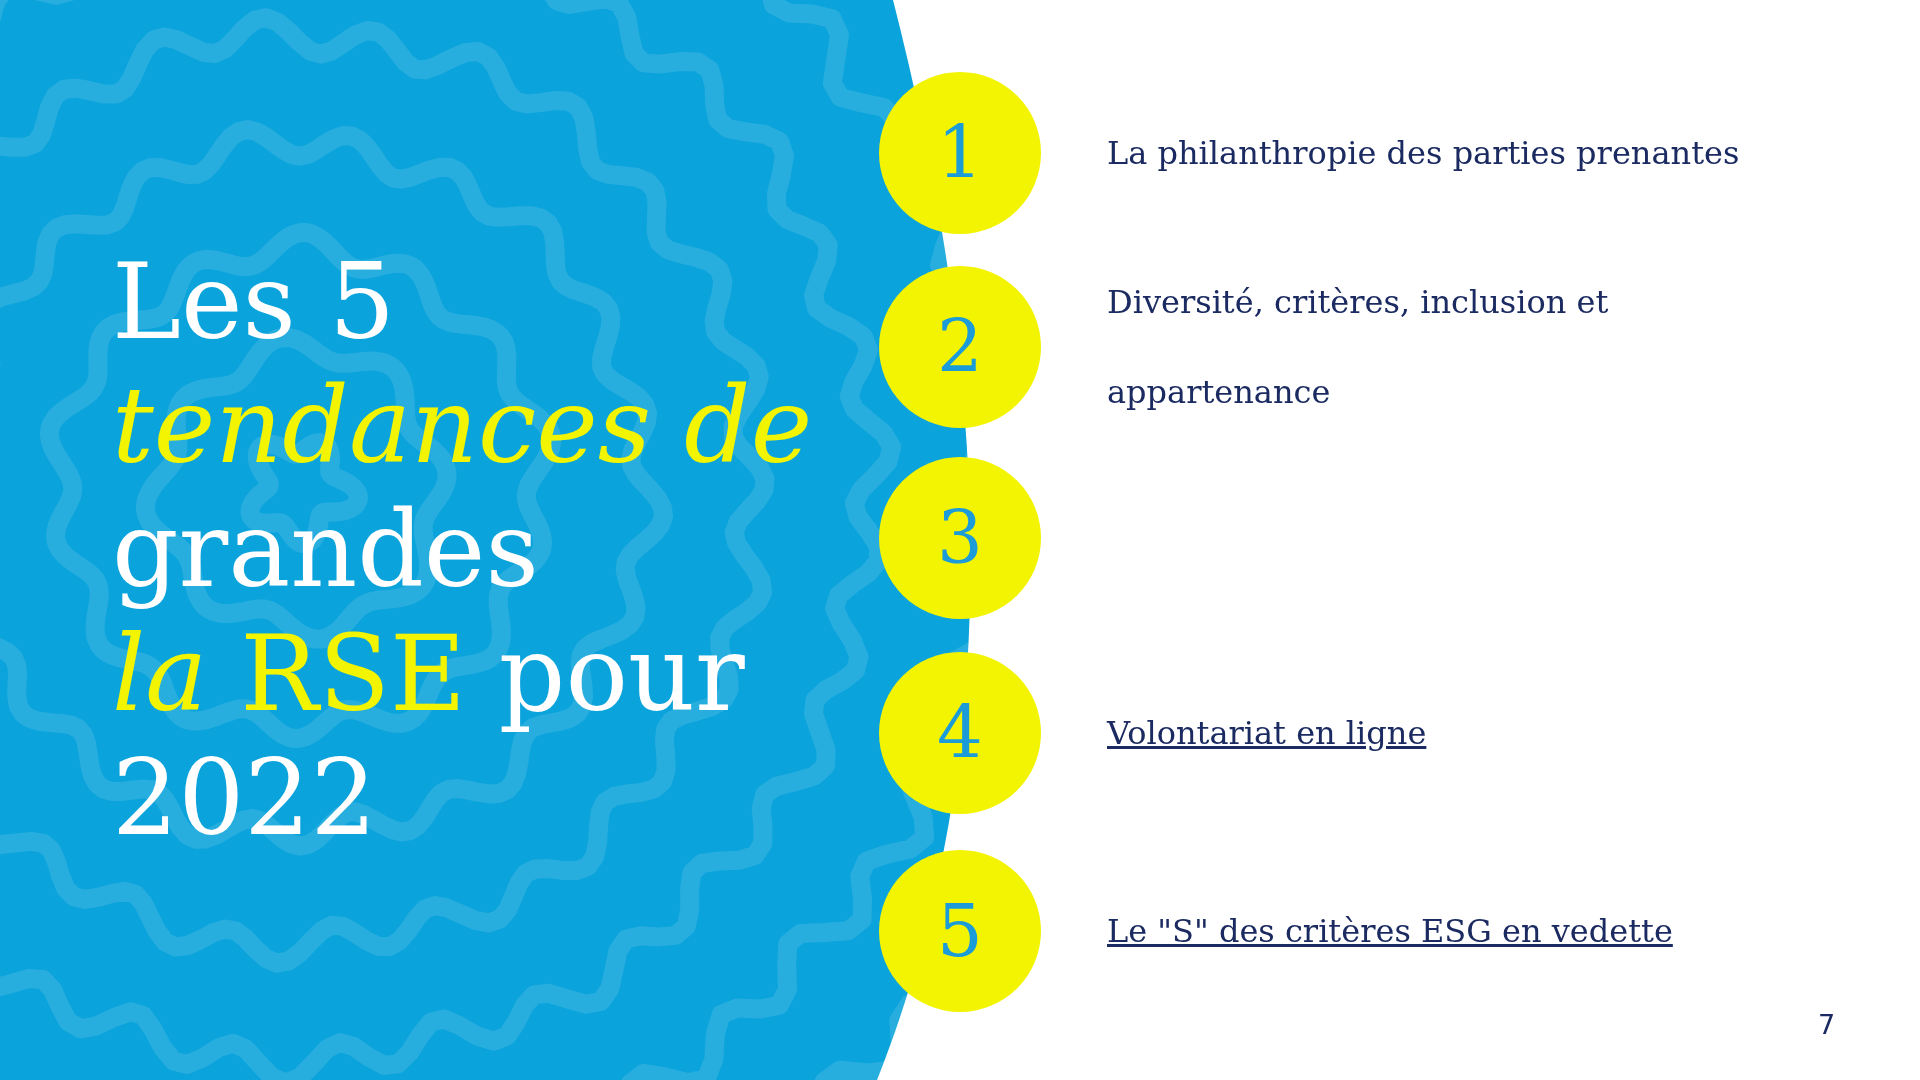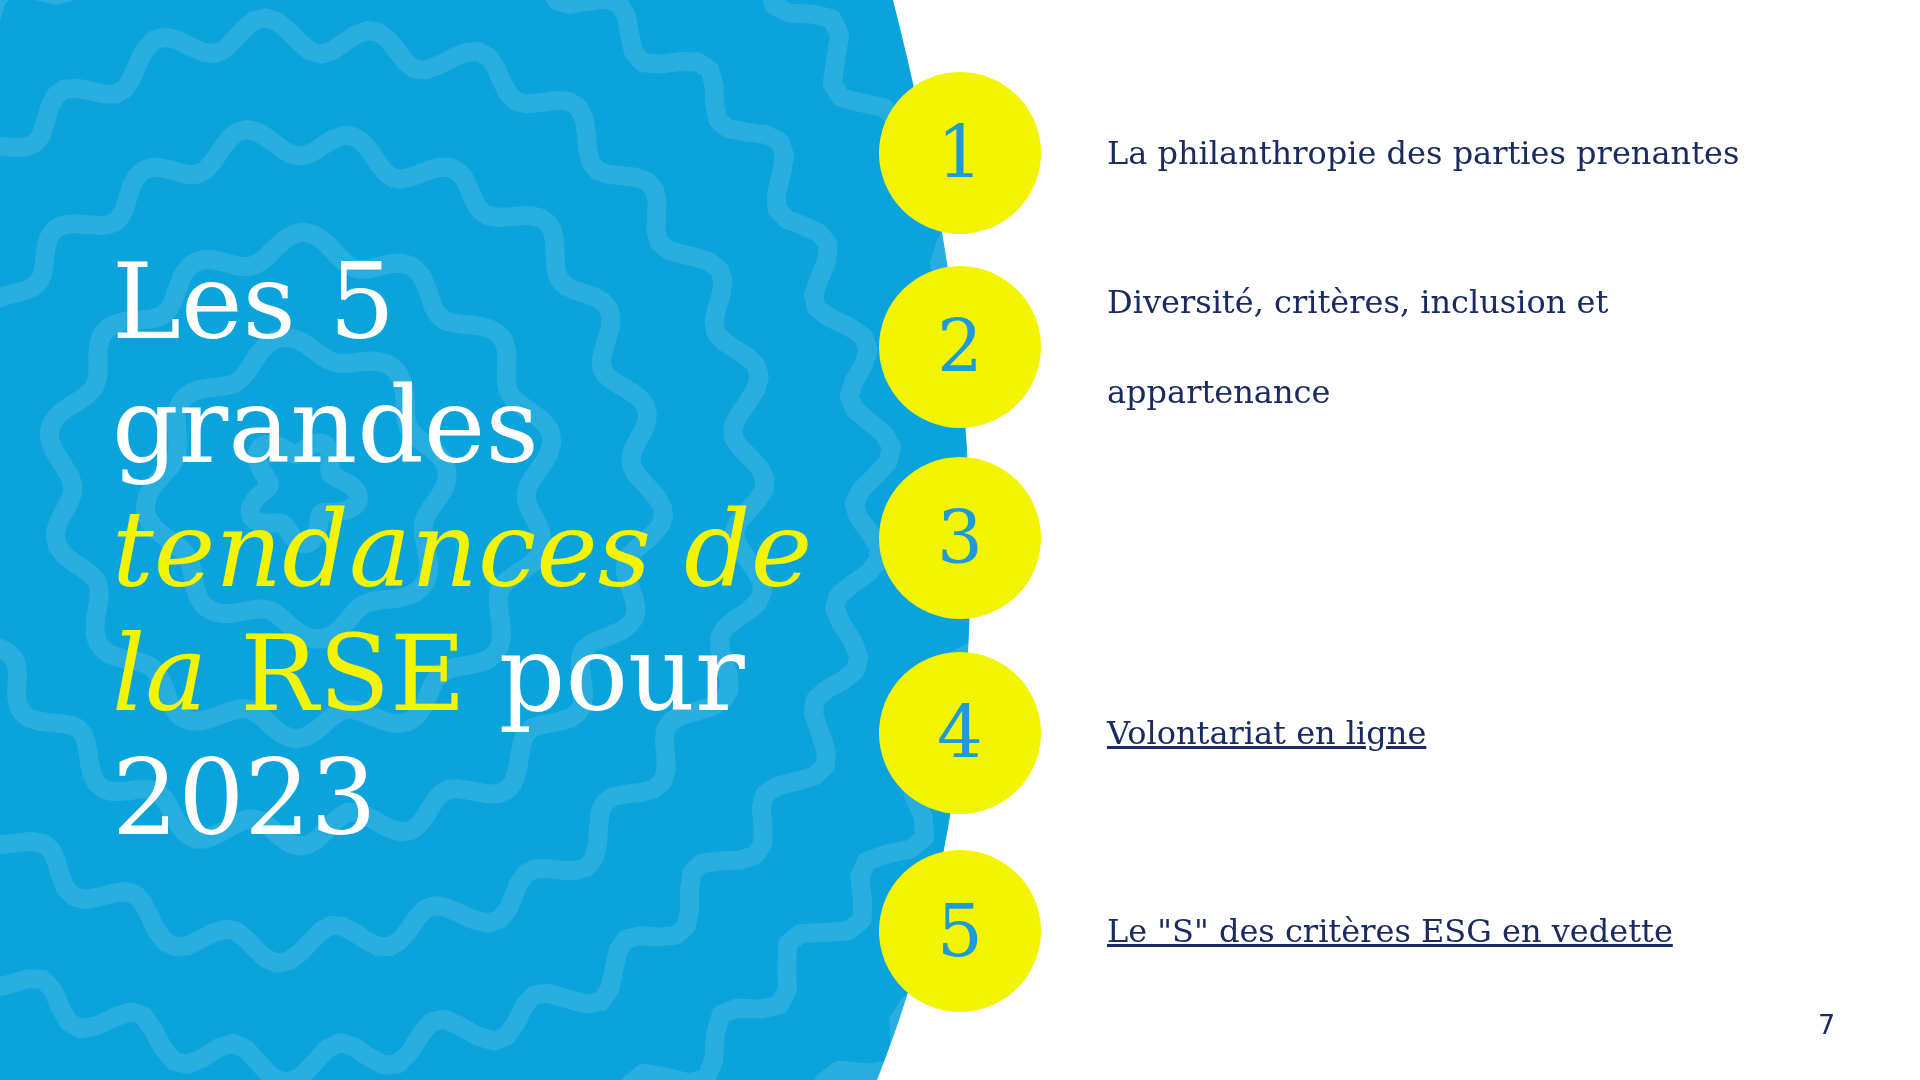--- a/index.html
+++ b/index.html
@@ -103,24 +103,24 @@
         <path d="M763.9,490.0L756.9,501.0L747.0,511.6L738.2,521.8L734.2,532.1L736.6,543.0L744.2,554.9L753.7,567.5L761.0,580.2L762.6,592.2L757.4,602.7L747.0,611.7L734.7,619.7L724.6,628.0L719.6,637.6L720.2,649.4L724.3,662.8L728.6,676.7L729.1,689.4L723.7,699.5L712.3,706.4L697.5,711.0L682.7,715.1L671.4,720.7L665.5,729.4L664.4,741.5L665.8,755.8L666.2,769.8L662.7,781.3L654.1,788.8L641.4,792.4L626.9,794.0L613.9,796.4L604.8,802.2L600.0,812.6L598.5,826.9L597.6,842.7L594.6,856.8L587.7,866.5L576.5,870.6L562.6,870.4L548.1,868.6L535.3,868.9L525.6,873.6L518.8,883.5L513.4,896.7L507.6,909.8L499.5,919.3L488.6,922.9L475.2,920.3L460.8,914.0L447.0,907.8L435.0,905.5L425.0,909.0L416.6,918.2L408.5,930.1L399.6,940.7L389.4,946.6L377.9,946.2L365.7,940.2L353.7,932.2L342.3,926.1L331.6,925.3L321.3,930.9L310.9,941.2L300.0,952.7L288.6,961.0L277.1,963.2L266.0,958.5L255.5,949.0L245.6,938.4L235.6,930.9L225.0,929.0L213.3,932.7L200.7,939.5L187.7,945.5L175.6,947.0L165.2,941.9L156.8,930.8L149.9,916.6L143.3,903.3L135.4,894.3L125.2,891.3L112.6,893.3L98.7,897.2L85.2,899.4L73.9,896.7L65.7,888.3L60.5,875.6L56.4,861.8L51.4,850.2L43.3,843.3L31.4,841.4L16.6,842.9L0.9,844.5L-12.9,843.1L-22.5,836.8L-27.6,825.6L-29.2,811.3L-30.1,797.0L-33.3,785.3L-40.7,777.4L-52.4,773.0L-66.6,770.2L-80.2,766.2L-89.9,759.1L-93.9,748.1L-92.7,733.9L-88.7,718.6L-85.5,704.4L-86.4,692.8L-92.9,684.2L-104.2,677.8L-117.4,671.8L-128.8,664.6L-135.1,655.0L-135.2,643.1L-130.7,630.0L-125.0,616.8L-121.8,604.9L-124.3,594.6L-132.8,585.7L-145.5,577.2L-158.3,568.3L-167.4,558.2L-169.9,547.1L-165.9,535.2L-157.7,523.2L-149.4,511.7L-144.9,500.8L-146.1,490.0L-152.8,479.1L-162.0,467.7L-169.4,455.9L-171.6,444.3L-166.8,433.3L-156.3,423.4L-143.3,414.3L-132.1,405.4L-126.0,395.9L-126.1,385.0L-131.1,372.6L-137.3,359.5L-140.8,346.8L-138.8,335.6L-130.7,326.7L-118.5,319.6L-105.7,313.3L-96.2,305.9L-92.1,296.2L-93.4,283.5L-97.8,268.8L-101.7,253.7L-101.6,240.5L-95.7,230.7L-84.5,224.6L-70.4,220.9L-56.9,217.3L-46.8,211.5L-41.4,202.0L-39.8,189.0L-39.4,174.3L-37.3,160.8L-30.9,151.0L-19.7,146.2L-5.0,145.8L10.8,147.2L24.8,147.3L35.2,143.4L41.6,134.4L45.6,121.5L49.4,107.5L55.2,95.9L64.3,89.2L76.5,88.1L90.5,90.9L104.3,94.1L116.0,94.1L125.1,88.6L132.0,77.5L138.1,63.2L145.0,49.4L153.8,40.0L164.8,37.0L177.5,40.1L190.7,46.5L203.2,52.2L214.6,53.6L224.7,49.1L234.3,39.8L244.0,28.8L254.5,20.3L265.7,17.7L277.4,21.9L288.9,31.5L300.0,42.7L310.6,51.3L321.1,54.2L331.9,50.9L343.3,43.2L355.2,35.1L367.1,30.5L378.2,32.0L388.2,39.6L397.0,50.9L405.5,62.0L414.6,69.0L425.4,69.9L438.0,65.3L451.9,58.2L466.0,52.4L478.5,51.5L488.6,57.0L496.1,68.0L502.0,81.5L508.1,93.6L516.1,101.4L527.1,103.9L540.6,102.6L555.1,100.6L568.3,101.2L578.2,107.1L584.0,118.4L586.4,133.4L587.7,149.0L590.6,162.0L597.2,170.4L608.1,174.4L622.0,175.7L636.2,177.3L647.9,181.8L654.9,190.6L657.1,203.2L656.4,217.6L656.0,231.3L659.0,242.2L667.3,249.4L680.3,253.8L695.7,257.3L709.8,262.1L719.4,269.9L722.9,280.9L721.0,294.4L716.8,308.4L714.1,321.4L715.8,332.3L723.2,341.1L734.7,348.8L747.1,356.6L756.2,365.8L759.3,376.8L755.7,389.3L747.6,402.4L738.7,415.1L733.1,426.8L733.4,437.4L739.8,447.3L749.9,457.3L759.5,467.8L764.9,478.8L763.9,490.0Z"></path>
         <path d="M861.1,490.0L854.3,503.4L858.1,517.0L868.8,531.3L878.3,546.1L878.7,560.3L868.3,573.0L852.0,584.3L838.5,595.4L834.6,608.2L841.2,623.4L852.2,640.3L858.9,656.8L855.5,670.5L842.4,680.8L826.2,689.6L815.1,699.7L813.5,713.7L819.5,731.4L826.1,750.1L825.5,765.8L814.4,776.0L795.7,781.6L776.8,786.2L764.6,794.4L761.2,808.3L762.9,826.3L762.8,843.6L755.0,855.4L738.9,860.3L718.8,861.0L701.6,863.5L691.9,872.5L689.6,889.1L689.8,909.1L686.4,926.1L675.7,935.4L658.9,936.9L640.7,935.8L626.2,939.0L618.0,950.7L614.1,969.4L609.8,988.8L600.9,1001.5L585.8,1004.1L567.1,998.9L548.8,993.3L534.5,994.6L524.5,1005.3L516.5,1021.7L507.0,1035.9L493.9,1041.2L477.4,1036.1L459.9,1025.9L444.0,1019.0L431.1,1022.1L420.5,1035.1L410.0,1051.9L398.0,1063.9L384.0,1065.3L368.9,1057.2L354.0,1046.7L340.1,1042.5L327.0,1048.8L313.9,1063.1L300.0,1077.3L285.7,1083.0L271.6,1076.9L258.4,1062.7L245.8,1048.9L232.8,1043.2L218.6,1047.7L203.0,1057.7L187.5,1064.4L173.8,1061.3L162.6,1047.6L153.1,1029.5L143.2,1015.5L130.5,1011.7L114.5,1017.3L96.8,1025.8L80.6,1028.8L68.3,1021.8L60.0,1006.5L52.8,989.9L43.1,979.5L28.3,978.6L9.4,984.2L-9.9,988.9L-24.9,985.8L-33.4,973.0L-37.1,954.0L-40.9,936.1L-49.5,925.1L-64.5,922.0L-83.1,922.4L-99.6,919.7L-109.2,909.2L-111.1,891.3L-109.4,870.8L-110.7,853.9L-119.8,844.2L-136.5,840.6L-155.7,838.2L-170.4,831.8L-176.4,818.9L-175.0,801.2L-172.3,783.4L-175.6,769.7L-188.2,761.5L-207.6,756.4L-226.3,750.2L-237.0,739.5L-237.1,724.0L-230.4,706.0L-224.7,689.0L-227.1,675.5L-238.9,665.1L-255.2,655.7L-267.4,644.5L-269.4,630.4L-261.1,614.0L-248.8,597.4L-241.4,582.5L-244.4,569.5L-256.8,557.6L-271.5,545.4L-279.8,532.1L-277.2,517.9L-266.1,503.7L-254.5,490.0L-250.6,476.7L-257.6,463.0L-271.6,448.5L-284.0,433.4L-287.0,418.7L-278.6,405.5L-263.5,393.8L-250.4,382.2L-246.2,369.3L-251.5,354.1L-260.5,337.4L-264.7,321.5L-258.4,308.6L-242.3,299.2L-223.1,291.6L-209.3,282.7L-205.4,269.8L-209.8,253.1L-215.4,235.2L-214.7,219.9L-204.2,209.6L-186.9,203.7L-169.9,198.2L-159.9,188.7L-159.1,173.1L-163.5,153.3L-165.8,134.0L-160.3,120.3L-145.9,113.8L-127.0,111.7L-110.3,108.4L-100.6,99.0L-97.6,82.7L-96.6,63.6L-91.5,48.0L-79.0,40.8L-60.1,41.6L-39.9,45.2L-23.6,44.5L-13.9,35.3L-8.8,18.6L-3.9,0.7L5.3,-11.1L20.0,-13.5L38.1,-9.0L55.4,-4.7L68.6,-7.9L77.3,-21.2L84.0,-40.4L92.3,-57.7L104.4,-65.9L120.2,-63.4L137.3,-55.4L153.0,-50.1L166.0,-53.8L176.9,-66.8L187.9,-82.8L200.4,-93.0L215.0,-92.0L230.7,-81.1L245.9,-67.5L260.1,-60.0L273.2,-63.3L286.3,-74.9L300.0,-87.1L314.1,-91.4L327.8,-84.8L340.7,-70.9L353.2,-58.2L366.1,-54.4L380.5,-61.5L396.4,-74.3L412.4,-84.2L426.9,-84.2L438.9,-73.5L449.1,-57.8L459.8,-45.6L473.1,-42.9L489.6,-48.8L507.3,-56.7L523.3,-58.5L535.0,-49.6L542.5,-31.8L548.4,-12.4L556.7,0.8L570.0,4.5L587.3,1.5L605.1,-1.2L618.9,3.2L626.6,16.9L630.0,35.8L633.9,53.1L643.1,62.8L659.3,64.1L679.5,61.6L698.1,62.0L709.9,70.1L714.1,85.8L714.6,104.5L717.8,119.9L728.3,128.7L745.9,131.9L765.3,134.4L779.6,141.5L784.5,155.6L781.3,174.7L776.4,194.1L777.0,209.4L786.9,219.3L803.4,225.8L819.6,233.1L828.2,244.6L826.7,260.5L819.2,278.6L813.5,295.3L816.6,308.2L829.9,317.8L848.4,326.4L863.4,336.6L868.4,349.9L863.2,365.5L854.0,381.5L849.2,396.2L854.4,409.0L868.3,421.0L883.6,433.4L891.7,447.0L888.0,461.6L875.2,476.1L861.1,490.0Z"></path>
         <path d="M983.3,490.0L1003.1,507.0L1013.5,524.5L1005.8,541.3L986.8,556.6L972.7,571.7L974.1,588.4L986.7,607.3L995.4,626.1L987.9,642.0L966.4,654.3L945.4,665.7L938.7,680.6L947.2,700.3L958.2,721.6L957.3,739.3L941.2,751.1L920.3,760.2L909.1,773.0L913.0,793.0L923.1,817.0L924.7,837.4L910.5,849.0L886.4,854.2L866.5,861.2L859.8,876.4L862.5,898.7L862.1,919.5L848.7,930.7L824.4,932.4L800.5,933.4L787.8,943.6L786.7,965.0L787.4,989.4L779.3,1005.3L759.9,1009.1L737.1,1008.1L721.2,1014.4L715.4,1033.7L713.8,1059.5L706.3,1078.6L688.3,1082.7L664.3,1076.6L643.1,1073.4L630.1,1083.6L622.5,1104.5L613.0,1123.1L596.3,1127.7L573.9,1118.7L552.1,1109.1L536.1,1112.5L525.6,1131.3L515.7,1153.8L501.5,1165.2L482.5,1160.5L462.5,1149.5L445.3,1147.6L431.5,1161.9L418.5,1184.0L403.4,1197.8L385.4,1193.7L366.6,1177.3L349.0,1164.6L332.8,1167.2L316.7,1182.4L300.0,1195.1L283.0,1192.4L266.9,1174.8L251.6,1156.6L235.8,1152.5L218.1,1164.7L199.1,1180.9L181.2,1185.4L166.2,1173.3L153.2,1154.5L138.6,1144.7L120.1,1150.8L98.7,1164.7L78.9,1170.4L64.7,1158.8L55.2,1135.6L45.2,1115.8L29.7,1110.5L8.8,1116.8L-12.0,1121.1L-26.3,1111.7L-33.2,1089.2L-38.9,1066.2L-51.2,1055.4L-72.5,1058.5L-96.8,1064.9L-115.2,1061.5L-123.6,1044.3L-127.0,1021.6L-135.3,1006.0L-154.3,1002.8L-179.4,1005.5L-199.6,1001.9L-207.4,985.2L-205.5,960.1L-205.3,937.6L-216.3,925.6L-237.8,921.9L-258.5,916.8L-267.6,902.4L-264.3,879.5L-259.3,856.4L-265.5,841.2L-285.9,834.6L-310.9,829.7L-326.4,818.8L-326.6,799.8L-319.5,777.9L-319.6,759.9L-334.6,748.4L-357.9,739.5L-374.5,727.3L-374.2,709.0L-361.2,687.3L-350.6,667.1L-354.7,651.4L-372.1,638.5L-388.9,624.9L-391.3,608.1L-378.7,589.1L-364.2,570.6L-362.8,554.3L-378.2,539.3L-398.7,523.8L-408.2,507.1L-400.3,490.0L-384.1,473.5L-375.7,457.3L-383.3,440.4L-399.9,422.1L-409.4,403.9L-401.2,387.6L-379.8,373.9L-361.0,360.6L-357.3,344.8L-367.1,325.6L-376.4,305.8L-371.8,289.5L-352.7,277.9L-331.6,267.8L-323.0,253.7L-330.1,233.5L-341.8,210.4L-343.4,191.0L-329.0,179.0L-307.0,171.4L-291.7,161.0L-290.4,142.8L-296.9,119.2L-297.3,98.7L-282.8,87.7L-257.6,84.9L-234.6,81.5L-223.9,69.2L-224.1,47.8L-224.1,25.7L-213.3,12.6L-191.4,10.3L-168.2,10.4L-154.1,1.7L-151.4,-19.5L-151.8,-45.5L-144.9,-63.9L-126.8,-68.5L-103.5,-65.4L-84.8,-67.5L-75.2,-82.7L-70.4,-106.3L-61.7,-124.9L-43.9,-128.5L-20.1,-119.9L2.2,-112.4L17.3,-118.3L26.6,-137.6L36.2,-157.8L51.4,-165.5L71.9,-158.4L92.6,-148.2L109.1,-149.6L121.1,-167.2L132.2,-190.9L146.5,-204.6L164.7,-201.0L184.3,-187.7L202.1,-180.6L217.5,-189.2L232.3,-207.9L248.4,-220.7L265.8,-216.3L283.4,-198.1L300.0,-181.2L316.2,-179.6L333.0,-192.7L350.6,-207.0L367.7,-207.9L382.9,-193.1L397.1,-174.9L412.5,-168.7L431.0,-179.0L451.4,-195.3L470.5,-201.6L485.2,-190.4L496.8,-169.6L509.5,-154.7L526.9,-154.9L548.3,-164.7L568.4,-169.2L582.2,-157.8L589.8,-133.7L597.2,-111.1L610.8,-102.2L631.7,-106.5L654.1,-112.0L670.1,-105.8L677.6,-86.3L682.3,-63.8L693.2,-51.2L714.2,-52.1L739.8,-57.6L759.8,-55.0L768.2,-38.5L769.2,-14.5L773.5,4.9L788.7,12.9L811.9,13.9L832.0,18.7L839.5,34.8L835.8,59.7L832.3,83.2L840.4,97.4L861.1,102.7L883.9,107.5L896.2,119.7L894.7,140.2L889.1,162.4L893.1,178.7L912.0,187.4L937.4,193.8L954.4,204.9L954.8,223.4L944.8,245.5L939.4,265.0L948.8,279.2L968.8,290.4L984.7,303.6L984.7,321.2L970.6,341.8L956.9,361.4L957.7,377.7L973.9,391.6L992.8,405.9L999.1,422.2L989.3,439.9L974.5,457.4L970.6,473.8L983.3,490.0Z"></path>
         <path d="M1128.9,490.0L1117.9,509.8L1094.6,528.4L1087.7,547.2L1105.6,568.1L1126.4,590.3L1124.4,610.4L1101.9,627.0L1085.9,643.9L1093.6,665.4L1111.1,689.9L1110.7,710.7L1085.7,724.4L1058.4,736.4L1052.6,754.8L1064.5,779.9L1068.2,802.8L1048.5,816.0L1019.9,824.5L1008.1,840.1L1017.9,866.8L1027.7,894.7L1016.4,911.3L989.0,918.0L969.5,928.6L970.3,952.7L977.1,981.9L967.4,999.9L938.2,1002.5L909.4,1004.1L898.8,1020.5L900.5,1048.5L893.8,1069.6L869.1,1073.0L839.6,1070.2L824.1,1081.6L823.8,1110.8L821.4,1139.2L803.3,1148.7L775.4,1144.3L754.5,1148.5L747.3,1172.7L742.3,1202.1L725.5,1213.5L697.1,1204.1L670.6,1196.0L655.5,1209.1L646.6,1235.9L631.5,1250.9L606.6,1243.0L580.5,1229.6L562.5,1236.2L551.4,1263.8L538.1,1287.8L517.2,1287.6L493.0,1273.0L472.6,1271.1L457.1,1292.6L441.3,1317.5L421.2,1319.8L398.3,1299.7L377.0,1283.9L358.3,1292.4L339.8,1313.8L320.1,1319.9L300.0,1301.3L280.9,1279.7L261.7,1281.0L241.0,1303.0L219.7,1318.3L200.6,1308.3L183.8,1285.7L165.3,1278.5L142.5,1294.3L118.6,1310.7L99.6,1303.2L86.1,1275.6L71.8,1254.7L50.6,1257.5L25.5,1270.1L5.7,1266.1L-5.3,1239.9L-15.2,1213.5L-34.2,1209.2L-61.9,1222.0L-86.5,1226.5L-99.4,1208.2L-106.6,1181.3L-122.1,1169.6L-150.0,1176.9L-177.9,1182.3L-191.6,1166.6L-193.4,1135.8L-200.1,1112.6L-222.0,1108.7L-249.8,1110.6L-265.2,1097.7L-264.4,1068.2L-264.3,1040.8L-281.7,1030.9L-312.3,1032.4L-335.2,1025.9L-338.7,1003.0L-335.6,975.7L-347.4,960.4L-377.1,957.4L-404.0,951.2L-409.3,930.6L-399.3,901.3L-398.5,878.4L-419.0,867.4L-444.9,858.3L-452.3,839.6L-439.4,812.1L-430.0,787.2L-444.1,772.2L-473.0,762.0L-489.7,746.6L-482.6,723.5L-470.0,699.7L-477.4,681.6L-504.8,667.9L-526.2,651.7L-521.5,630.3L-501.4,607.0L-494.3,586.4L-510.8,568.6L-530.6,550.3L-528.1,530.1L-504.8,509.5L-488.1,490.0L-497.3,470.7L-519.9,450.3L-527.2,429.9L-510.3,411.4L-490.5,394.0L-492.8,374.2L-513.9,351.0L-526.2,328.3L-512.0,310.6L-485.0,296.5L-473.0,279.5L-483.1,256.3L-493.6,232.1L-481.5,215.0L-451.5,205.0L-430.1,192.8L-432.8,170.8L-445.6,143.6L-442.5,122.9L-418.5,112.9L-394.6,103.8L-391.2,83.5L-402.5,53.7L-404.0,28.8L-382.8,18.7L-353.1,15.5L-337.5,2.9L-339.2,-23.4L-338.9,-49.0L-319.6,-58.9L-287.6,-56.5L-264.4,-60.9L-259.7,-83.4L-260.7,-112.9L-248.5,-129.1L-221.6,-128.3L-196.8,-128.6L-187.3,-147.8L-186.8,-180.0L-177.8,-202.2L-153.5,-202.3L-125.3,-194.7L-107.3,-202.6L-99.6,-228.7L-89.1,-251.3L-66.5,-251.3L-37.7,-236.7L-15.2,-233.6L-3.0,-254.1L7.6,-281.0L25.9,-289.0L50.8,-276.9L73.5,-269.2L88.9,-285.3L101.6,-315.1L118.7,-330.5L141.4,-320.1L164.5,-303.4L183.7,-306.4L200.6,-328.8L219.1,-344.4L240.2,-333.8L261.3,-309.3L280.9,-300.0L300.0,-315.7L320.0,-335.4L339.8,-333.5L358.2,-311.9L376.4,-297.6L397.0,-308.7L420.0,-331.5L441.3,-337.3L458.2,-317.8L473.5,-294.9L493.0,-292.9L517.3,-308.1L539.9,-314.1L554.9,-294.5L565.3,-264.1L580.6,-249.9L604.7,-258.3L630.1,-267.8L646.8,-256.3L655.3,-228.6L667.4,-210.0L691.5,-214.1L721.3,-226.3L742.2,-221.9L749.8,-196.6L756.1,-170.8L774.8,-163.5L803.6,-169.1L825.8,-164.7L831.2,-139.6L829.6,-107.8L839.8,-90.4L866.1,-89.9L892.2,-88.0L901.5,-69.4L898.4,-40.2L903.8,-19.4L929.1,-15.2L960.8,-14.9L976.8,-1.7L973.6,25.1L970.9,50.4L987.6,62.9L1016.8,68.4L1034.2,81.7L1028.3,107.7L1015.4,136.3L1020.2,155.3L1045.2,165.4L1067.1,177.7L1066.5,199.3L1052.2,225.3L1051.1,245.9L1074.3,258.9L1102.9,271.4L1110.7,290.2L1096.8,313.9L1086.5,336.0L1099.5,353.5L1124.8,369.6L1134.2,388.7L1117.4,410.7L1095.6,432.2L1095.0,451.5L1115.0,470.3L1128.9,490.0Z"></path>
         <path d="M1247.9,490.0L1227.5,512.4L1241.5,535.5L1261.5,559.8L1248.0,581.9L1215.3,601.1L1209.2,622.8L1233.4,649.4L1244.2,674.9L1220.9,693.5L1198.3,711.4L1209.2,737.6L1230.6,767.7L1220.6,789.1L1185.4,801.5L1168.6,819.4L1180.9,848.7L1184.3,875.2L1154.8,887.2L1121.6,896.2L1119.9,920.3L1134.9,954.3L1126.7,976.2L1094.2,983.3L1075.2,997.9L1084.0,1031.2L1088.6,1062.9L1062.4,1072.6L1026.3,1073.3L1013.7,1092.1L1017.5,1125.7L1003.7,1144.5L967.1,1141.2L939.2,1144.8L937.0,1175.0L937.1,1209.1L914.4,1218.2L881.4,1213.9L866.0,1230.7L865.7,1268.7L853.3,1291.6L820.4,1284.3L789.6,1278.3L777.2,1301.3L768.3,1332.1L743.3,1334.6L709.2,1317.7L686.8,1322.5L677.5,1356.7L662.9,1381.2L634.9,1373.2L607.1,1362.9L590.7,1384.7L577.4,1419.7L554.6,1425.1L525.0,1402.7L500.4,1396.6L482.5,1422.0L462.4,1441.0L436.4,1424.4L410.6,1400.5L389.2,1410.3L369.1,1441.6L346.4,1448.7L322.6,1425.9L300.0,1416.2L277.0,1440.6L252.9,1463.3L230.4,1448.5L210.0,1418.1L187.6,1416.0L161.7,1437.5L138.1,1438.1L120.6,1406.5L102.5,1383.5L76.5,1396.6L47.8,1416.4L27.2,1404.1L12.8,1373.9L-9.0,1368.2L-40.8,1388.5L-67.4,1392.5L-79.9,1362.1L-91.2,1331.9L-116.5,1332.5L-147.5,1342.6L-164.2,1324.9L-168.7,1287.0L-184.0,1269.1L-217.2,1279.4L-246.6,1282.0L-256.0,1255.3L-262.0,1225.5L-288.1,1222.2L-324.9,1230.7L-343.4,1216.2L-341.2,1179.4L-348.3,1154.2L-378.6,1152.4L-406.5,1147.1L-408.1,1117.3L-401.6,1081.9L-419.9,1068.1L-457.1,1068.5L-477.0,1054.6L-471.6,1022.6L-474.4,997.3L-506.3,990.8L-539.6,983.8L-541.3,957.8L-526.6,923.8L-535.3,903.0L-567.3,893.0L-582.5,874.4L-566.6,842.8L-555.6,814.5L-579.3,799.4L-612.4,786.4L-615.2,763.1L-597.7,734.4L-602.9,712.6L-636.8,697.0L-656.5,677.3L-639.3,650.4L-619.0,624.2L-631.7,603.1L-657.8,582.9L-654.1,559.3L-624.9,534.7L-616.3,512.1L-642.1,490.0L-661.9,466.7L-646.3,444.2L-623.6,422.9L-633.2,399.5L-660.9,373.3L-661.0,349.7L-629.6,331.2L-610.6,311.7L-624.6,285.7L-636.8,259.1L-614.4,241.0L-580.4,227.3L-576.9,205.1L-597.5,174.2L-598.6,149.2L-569.6,136.0L-548.4,120.4L-559.2,90.8L-572.6,58.6L-553.6,42.0L-516.9,35.8L-502.5,18.0L-511.3,-13.9L-505.8,-37.9L-471.4,-42.5L-440.5,-48.0L-439.4,-75.0L-447.3,-110.2L-430.9,-126.6L-397.2,-127.6L-380.3,-142.7L-385.4,-179.0L-381.0,-207.6L-350.1,-209.0L-316.2,-205.6L-304.4,-226.4L-302.1,-259.6L-281.6,-271.1L-245.2,-260.4L-220.4,-263.9L-215.4,-296.6L-207.6,-327.2L-181.0,-327.8L-150.3,-319.7L-135.0,-338.9L-128.4,-376.6L-109.6,-391.5L-77.3,-376.0L-49.8,-369.2L-35.3,-394.0L-20.2,-420.0L6.7,-412.8L37.0,-391.4L58.1,-398.5L72.7,-432.4L92.5,-448.9L119.3,-432.8L144.2,-422.0L163.4,-445.8L182.7,-475.7L206.8,-470.9L232.2,-443.4L255.1,-439.1L277.0,-463.5L300.0,-473.8L322.7,-448.8L344.2,-424.5L367.3,-436.5L392.4,-463.0L415.4,-460.3L434.7,-432.7L456.3,-424.9L483.7,-448.2L510.4,-462.0L528.9,-438.5L544.3,-407.3L567.7,-407.0L596.8,-423.6L618.3,-414.6L629.4,-378.7L645.3,-358.0L674.9,-370.6L705.3,-382.1L721.1,-361.7L730.8,-330.9L754.3,-326.9L789.4,-342.1L813.3,-336.4L818.6,-301.5L827.0,-273.5L854.9,-273.7L885.5,-276.3L895.4,-251.4L893.8,-213.8L909.9,-198.5L945.9,-204.5L971.9,-198.3L973.9,-167.8L977.5,-140.1L1006.6,-136.0L1043.0,-136.8L1053.7,-115.3L1044.7,-79.0L1052.0,-56.4L1083.9,-51.1L1106.6,-38.4L1099.2,-6.4L1089.6,25.6L1110.5,39.3L1146.9,45.5L1158.9,65.3L1146.7,96.6L1150.2,119.6L1183.9,130.1L1211.5,144.3L1203.6,172.1L1185.1,202.4L1195.8,222.7L1225.9,237.9L1232.1,260.2L1208.7,289.2L1198.2,314.1L1223.7,332.2L1251.2,351.1L1244.5,375.3L1223.4,400.5L1231.0,422.4L1262.9,443.4L1273.2,466.5L1247.9,490.0Z"></path>
       </g>
   </svg>
 
   <div class="title">
     <div class="tline"><span class="tw">Les 5</span></div>
+    <div class="tline"><span class="ty ti">tendances de</span></div>
     <div class="tline"><span class="tw">grandes</span></div>
-    <div class="tline"><span class="ty ti">tendances de</span></div>
     <div class="tline"><span class="ty ti">la </span><span class="ty">RSE</span><span class="tw"> pour</span></div>
-    <div class="tline"><span class="tw">2023</span></div>
+    <div class="tline"><span class="tw">2022</span></div>
   </div>
 
   <div class="items">
     <div class="row r0">
       <div class="num">
           <span>1</span>
         </div>
       <div class="label">La philanthropie des parties prenantes</div>
     </div>
     <div class="row r1">

